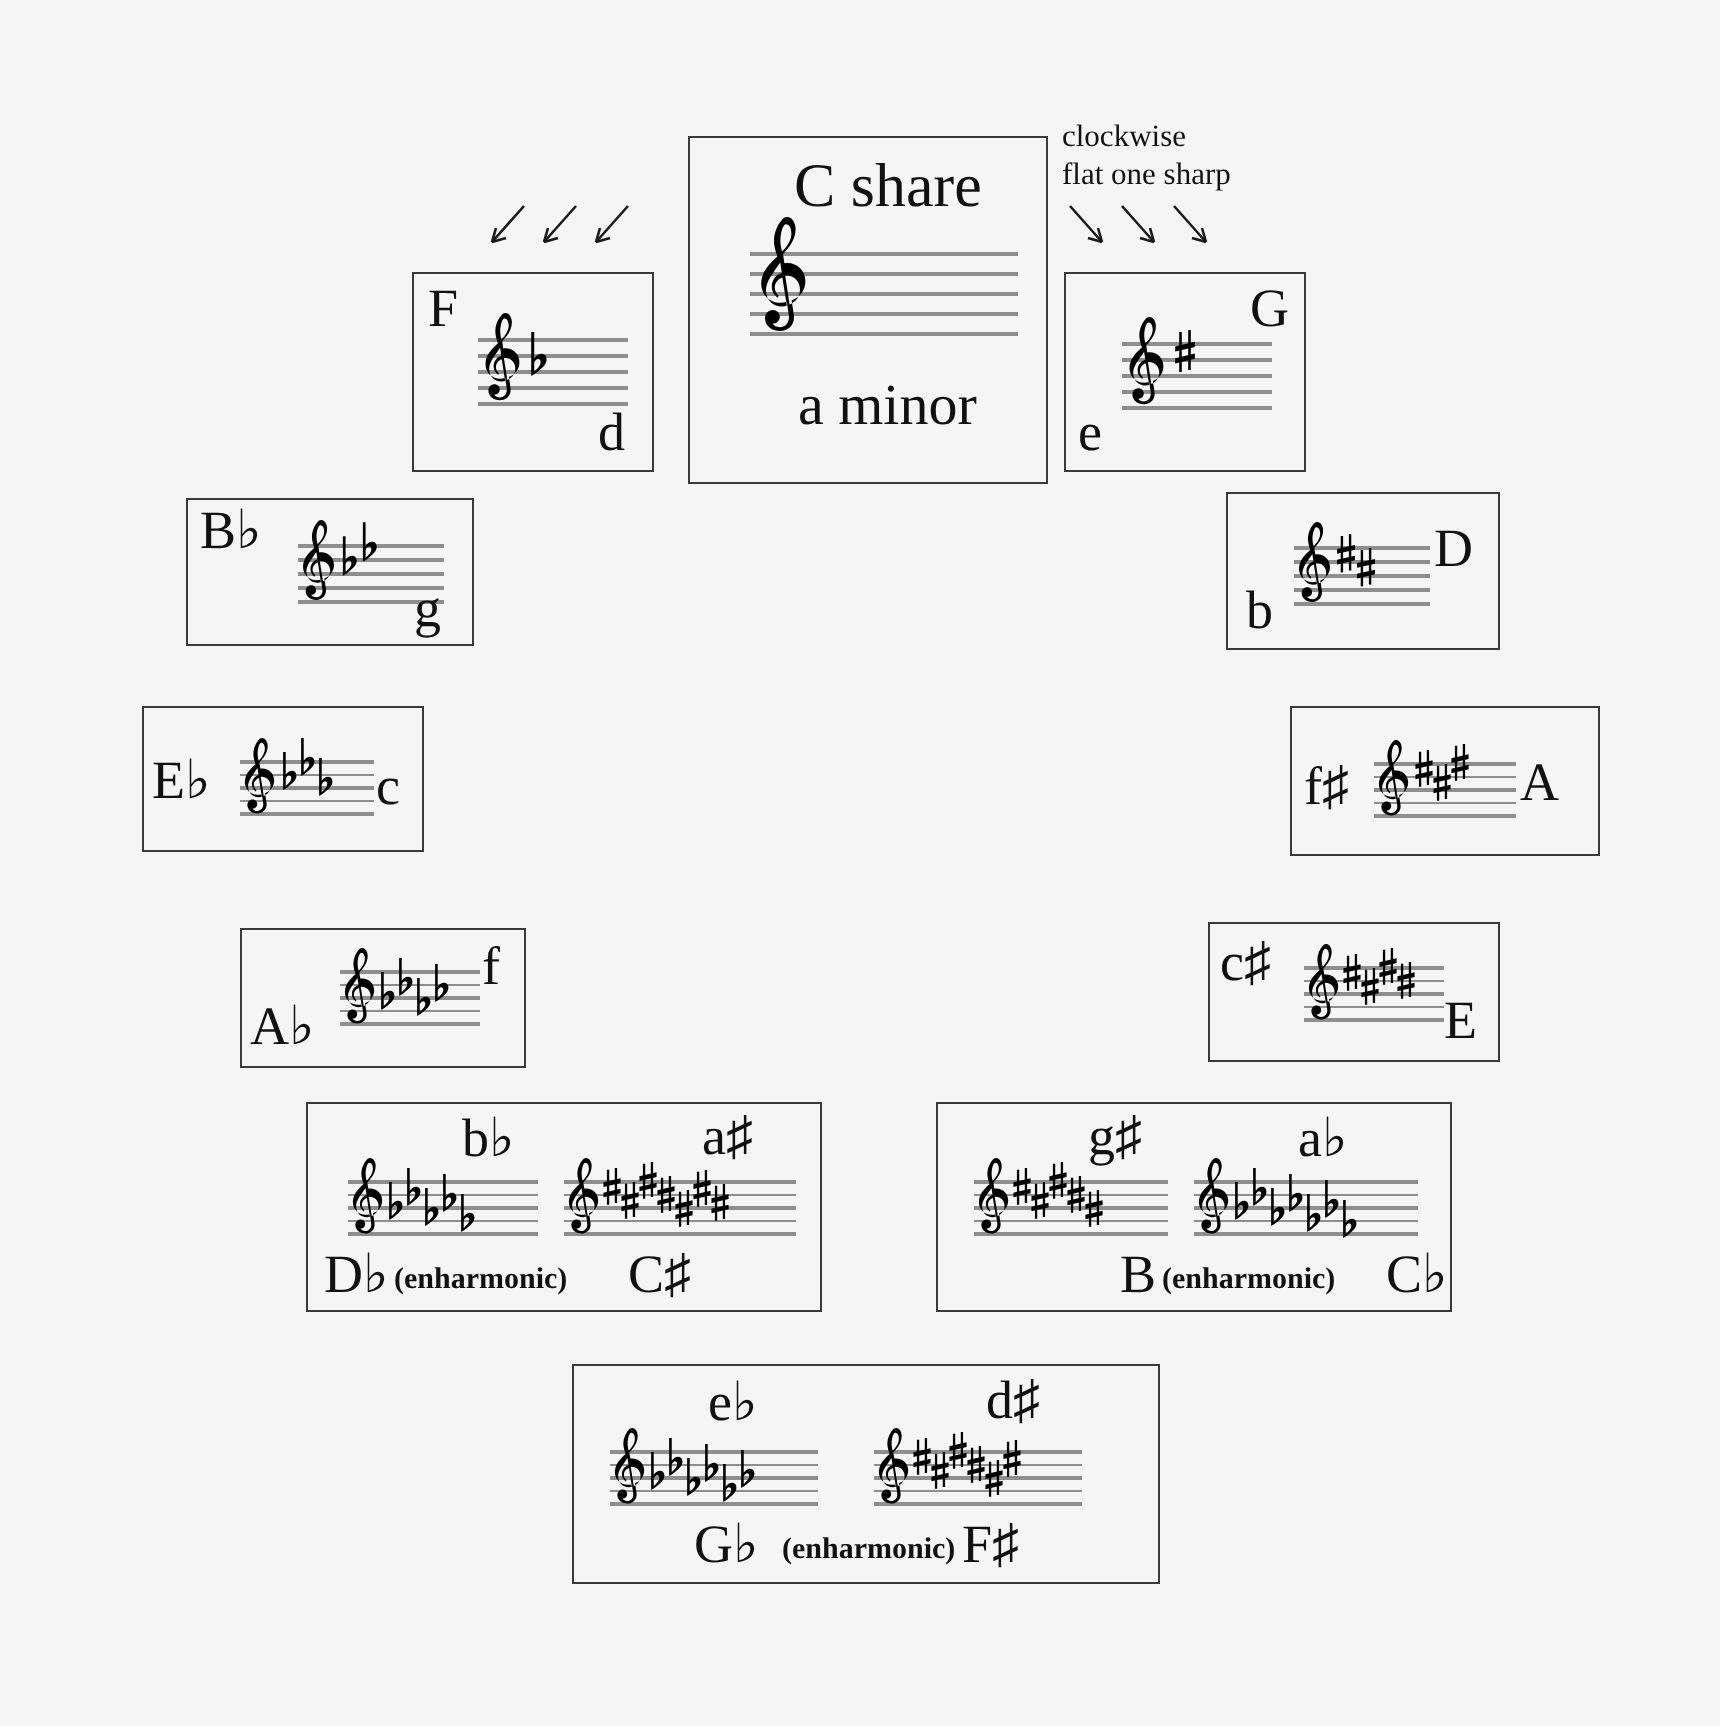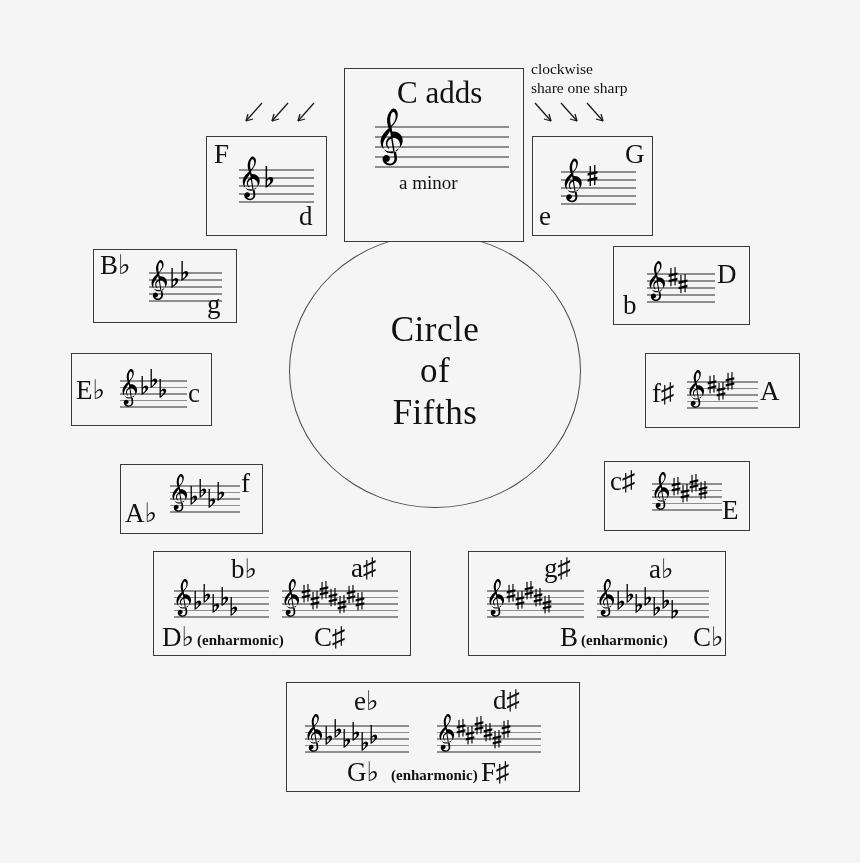--- a/index.html
+++ b/index.html
@@ -57,75 +57,70 @@
   .arrows{position:absolute;}
   .arrows svg{display:block;}
 
   .caption{position:absolute;font-size:18px;white-space:nowrap;}
 </style>
 </head>
 <body>
 
 <div class="stage">
 
-  <div class="circle" style="left:289px;top:234px;width:290px;height:272px;">
-    <div class="ct">Circle</div>
-    <div class="ct">of</div>
-    <div class="ct">Fifths</div>
-  </div>
 
   <div class="arrows" style="left:240px;top:101px;width:80px;height:26px;">
     <svg width="80" height="26" viewBox="0 0 80 26">
       <g stroke="#1a1a1a" stroke-width="1.3" fill="none">
         <path d="M22 2 L6 20"></path>
           <path d="M6 20 L13 18"></path>
           <path d="M6 20 L8 13"></path>
         <path d="M48 2 L32 20"></path>
           <path d="M32 20 L39 18"></path>
           <path d="M32 20 L34 13"></path>
         <path d="M74 2 L58 20"></path>
           <path d="M58 20 L65 18"></path>
           <path d="M58 20 L60 13"></path>
       </g>
     </svg>
   </div>
 
   <div class="anno" style="left:531px;top:60px;width:160px;">clockwise
-share one sharp</div>
+flat one sharp</div>
   <div class="arrows" style="left:533px;top:101px;width:80px;height:26px;">
     <svg width="80" height="26" viewBox="0 0 80 26">
       <g stroke="#1a1a1a" stroke-width="1.3" fill="none">
         <path d="M2 2 L18 20"></path>
           <path d="M18 20 L11 18"></path>
           <path d="M18 20 L16 13"></path>
         <path d="M28 2 L44 20"></path>
           <path d="M44 20 L37 18"></path>
           <path d="M44 20 L42 13"></path>
         <path d="M54 2 L70 20"></path>
           <path d="M70 20 L63 18"></path>
           <path d="M70 20 L68 13"></path>
       </g>
     </svg>
   </div>
 
   <div class="kbox" style="left:344px;top:68px;width:180px;height:174px;">
-    <div class="lab maj" style="left:52px;top:8px;font-size:31px;">C adds</div>
+    <div class="lab maj" style="left:52px;top:8px;font-size:31px;">C share</div>
     <div class="staff" style="left:30px;top:57px;width:134px;height:42px;">
       <div class="line" style="top:0px;"></div>
       <div class="line" style="top:10px;"></div>
       <div class="line" style="top:20px;"></div>
       <div class="line" style="top:30px;"></div>
       <div class="line" style="top:40px;"></div>
       <div class="clef" style="left:2px;top:-19px;">
         <svg width="30" height="80" viewBox="0 0 30 80">
           <path fill="#000" d="M14.8 2c-3.5 3.6-5.2 8.3-4.7 13.1.2 2 .8 4 1.6 6.1-4.6 4.2-8.1 8.1-8.1 13.6 0 5.7 4.3 9.6 9.6 9.6 1.1 0 2.2-.2 3.2-.5l1 6.6c.5 3.6-1.5 6.1-4.5 6.1-1.6 0-2.9-.7-3.6-1.8 2 .1 3.6-1.4 3.6-3.4 0-1.9-1.5-3.4-3.5-3.4-2.2 0-3.9 1.8-3.9 4.1 0 3.6 3.2 6.4 7.5 6.4 4.4 0 7.6-3.5 6.9-8.2l-1.1-7.1c4.2-1.5 6.9-5.3 6.9-9.6 0-5.1-3.9-9.1-9-9.1-.5 0-1 0-1.5.1l-.7-4.6c3.8-3.9 6.3-7.9 6.3-12.6C20.8 4 18.3 0 14.8 2zm1.2 3.1c1.7 0 2.7 2.1 2.7 4.6 0 3.4-2 6.3-4.7 9.1-.5-1.8-.8-3.5-.8-5 0-4.6 1.3-8.7 2.8-8.7zM13.1 24.2l.8 5.2c-3 1-5 3.7-5 6.9 0 2.4 1.2 4.4 3 5.6l.4-1.2c-1.2-.9-1.9-2.3-1.9-3.9 0-2.4 1.5-4.3 3.8-5.1l2.2 14.2c-.8.2-1.6.3-2.4.3-4.5 0-8-3.3-8-8 0-4.7 3.3-8.3 7.1-14zm3.1 6.6c3.8 0 6.8 2.9 6.8 6.9 0 3.4-2.1 6.3-5.2 7.5l-2.2-14.3c.2-.1.4-.1.6-.1z"></path>
         </svg>
       </div>
     </div>
-    <div class="lab min" style="left:54px;top:104px;font-size:19px;">a minor</div>
+    <div class="lab min" style="left:54px;top:120px;font-size:29px;">a minor</div>
   </div>
 
   <div class="kbox" style="left:206px;top:136px;width:121px;height:100px;">
     <div class="lab maj" style="left:7px;top:4px;">F</div>
     <div class="staff" style="left:32px;top:32px;width:75px;height:32px;">
       <div class="line" style="top:0;"></div>
         <div class="line" style="top:8px;"></div>
       <div class="line" style="top:16px;"></div>
         <div class="line" style="top:24px;"></div>
       <div class="line" style="top:32px;"></div>

